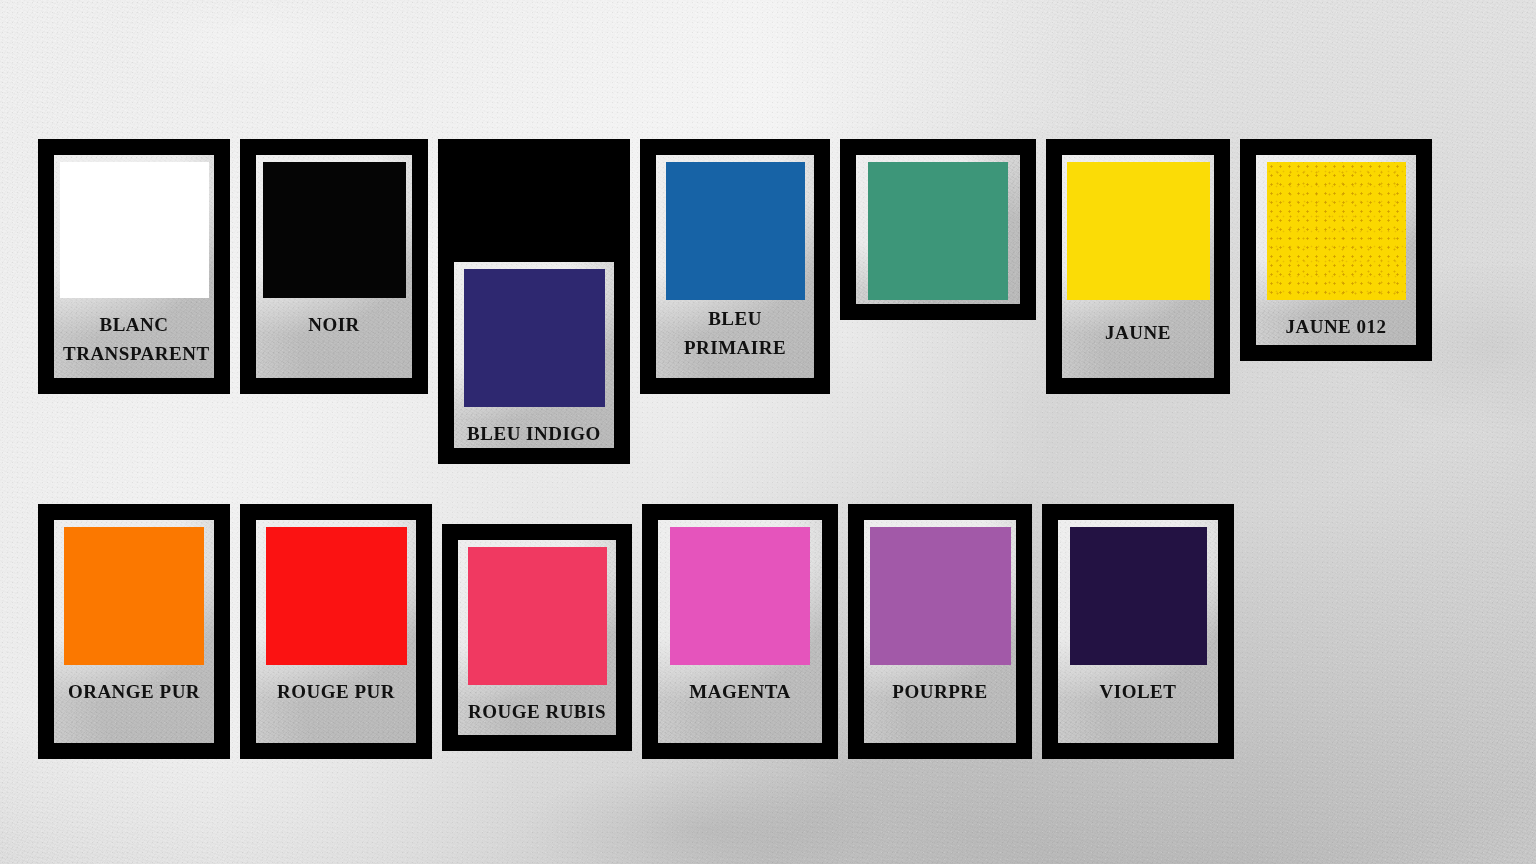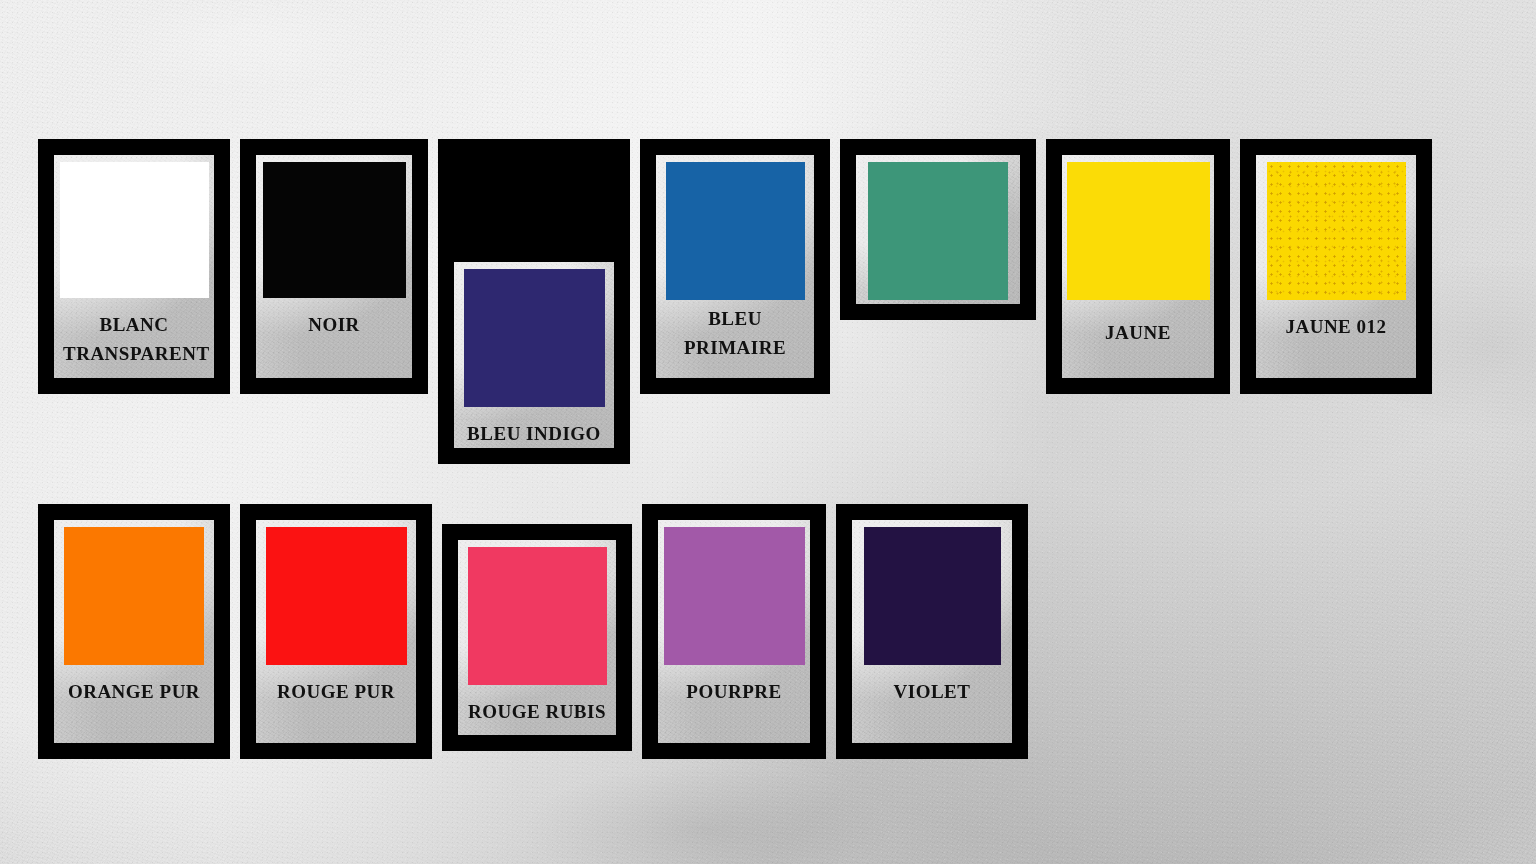--- a/index.html
+++ b/index.html
@@ -186,21 +186,21 @@
           <div class="color-chip" style="width: 140px; height: 138px; background: rgb(61, 150, 121);"></div>
           <div class="chip-label" style="color: rgb(17, 17, 17); white-space: nowrap; margin-top: 12px;">VERT</div>
         </div>
       </div>
       <div class="swatch-card" style="width: 184px; height: 255px; background: rgb(0, 0, 0);">
         <div class="card-mat">
           <div class="color-chip" style="width: 143px; height: 138px; background: rgb(251, 220, 6);"></div>
           <div class="chip-label" style="color: rgb(17, 17, 17); white-space: nowrap; margin-top: 18px;">JAUNE</div>
         </div>
       </div>
-      <div class="swatch-card" style="width: 192px; height: 255px; background: rgb(0, 0, 0);">
+      <div class="swatch-card" style="width: 192px; height: 222px; background: rgb(0, 0, 0);">
         <div class="card-mat">
           <div class="color-chip textured" style="width: 139px; height: 138px; background: rgb(251, 216, 0);"></div>
           <div class="chip-label" style="color: rgb(17, 17, 17); white-space: nowrap; margin-top: 12px;">JAUNE 012</div>
         </div>
       </div>
     </div>
 
     <div class="swatch-row">
       <div class="swatch-card" style="width: 192px; height: 255px; background: rgb(0, 0, 0);">
         <div class="card-mat">
@@ -213,20 +213,26 @@
           <div class="color-chip" style="width: 141px; height: 138px; background: rgb(251, 18, 18);"></div>
           <div class="chip-label" style="color: rgb(17, 17, 17); white-space: nowrap; margin-top: 12px;">ROUGE PUR</div>
         </div>
       </div>
       <div class="swatch-card" style="width: 190px; height: 227px; background: rgb(0, 0, 0); margin-top: 20px;">
         <div class="card-mat">
           <div class="color-chip" style="width: 139px; height: 138px; background: rgb(240, 57, 97);"></div>
           <div class="chip-label" style="color: rgb(17, 17, 17); white-space: nowrap; margin-top: 12px;">ROUGE RUBIS</div>
         </div>
       </div>
+      <div class="swatch-card" style="width: 196px; height: 255px; background: rgb(0, 0, 0);">
+        <div class="card-mat">
+          <div class="color-chip" style="width: 140px; height: 138px; background: rgb(229, 84, 188);"></div>
+          <div class="chip-label" style="color: rgb(17, 17, 17); white-space: nowrap; margin-top: 12px;">MAGENTA</div>
+        </div>
+      </div>
       <div class="swatch-card" style="width: 184px; height: 255px; background: rgb(0, 0, 0);">
         <div class="card-mat">
           <div class="color-chip" style="width: 141px; height: 138px; background: rgb(162, 89, 168);"></div>
           <div class="chip-label" style="color: rgb(17, 17, 17); white-space: nowrap; margin-top: 12px;">POURPRE</div>
         </div>
       </div>
       <div class="swatch-card" style="width: 192px; height: 255px; background: rgb(0, 0, 0);">
         <div class="card-mat">
           <div class="color-chip" style="width: 137px; height: 138px; background: rgb(35, 18, 67);"></div>
           <div class="chip-label" style="color: rgb(17, 17, 17); white-space: nowrap; margin-top: 12px;">VIOLET</div>

